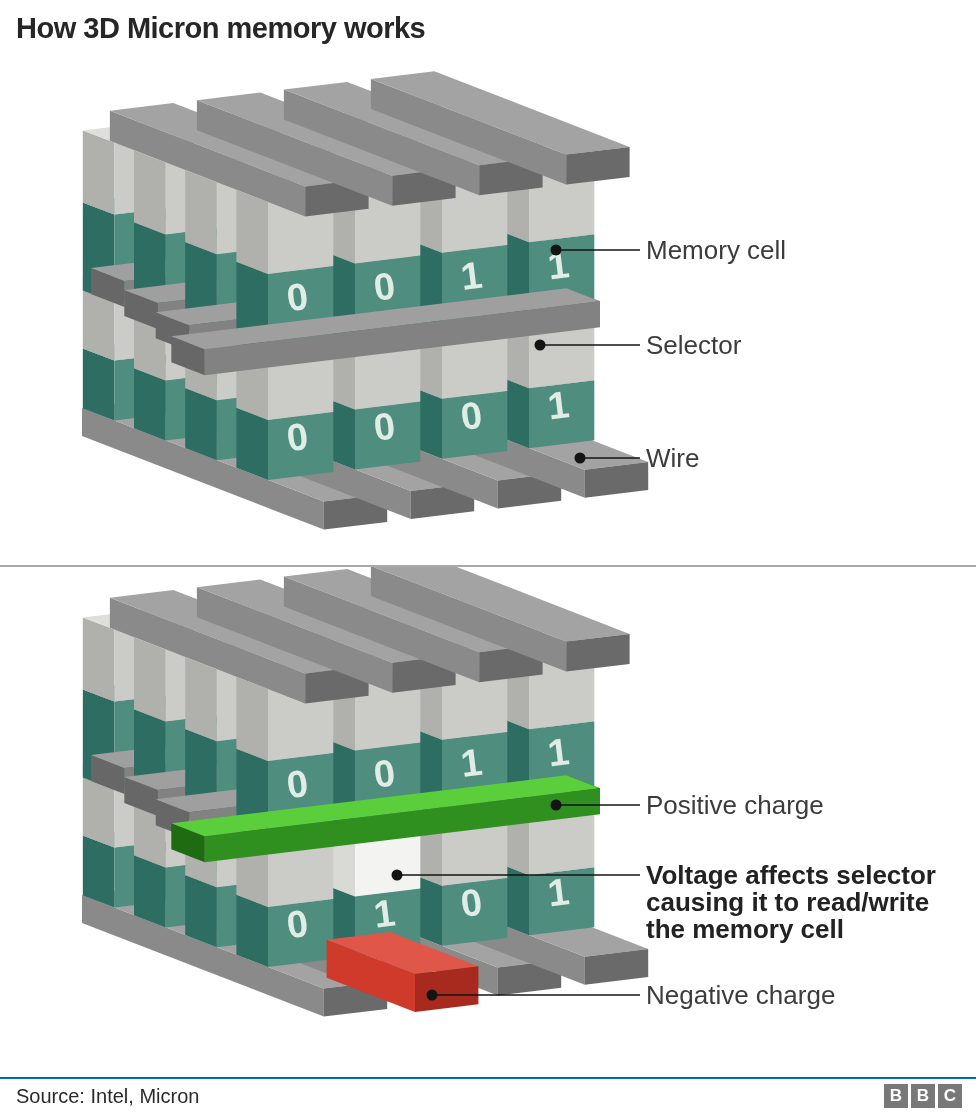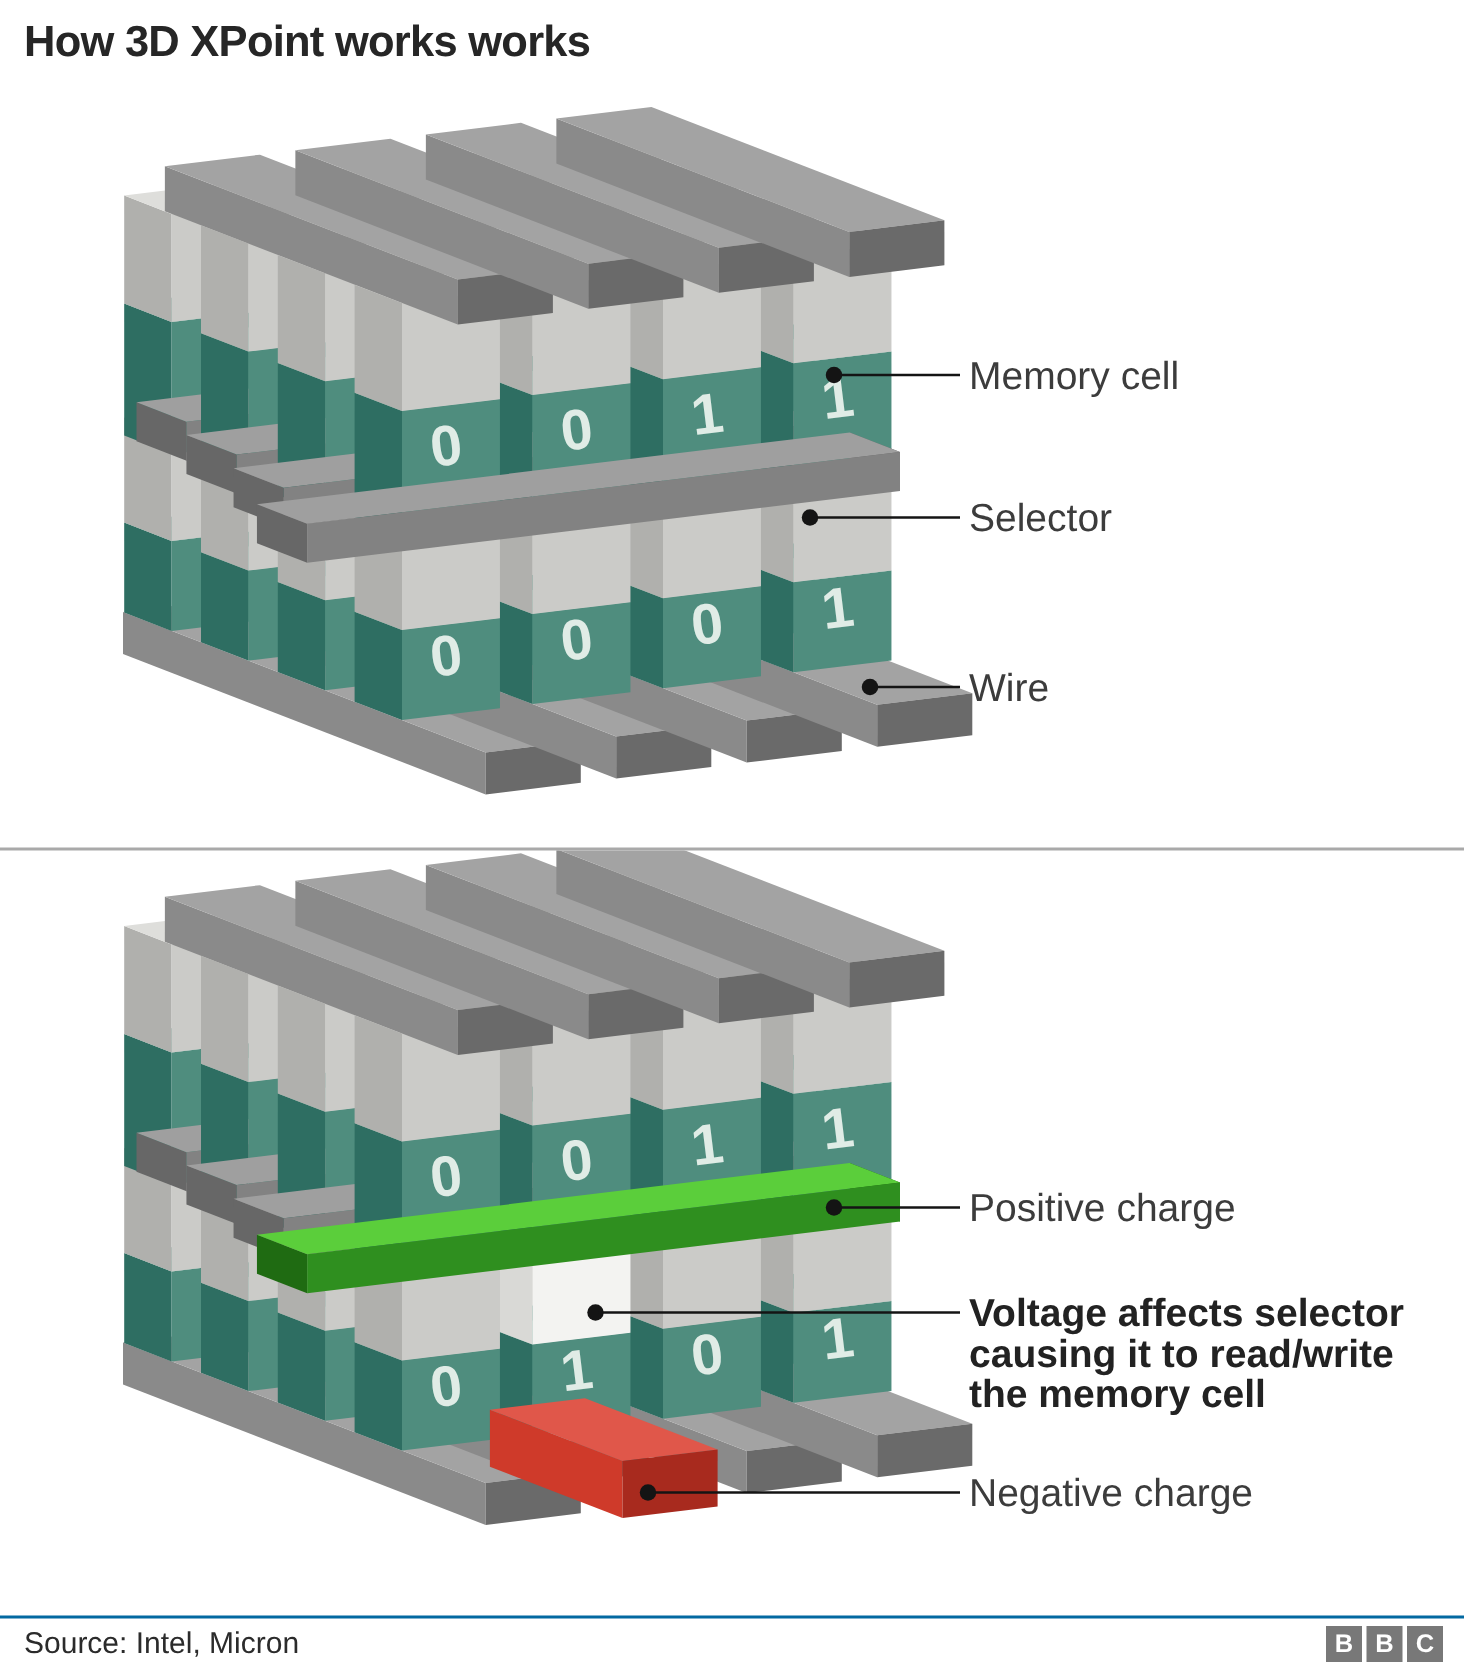--- a/index.html
+++ b/index.html
@@ -14,21 +14,21 @@
   .bbc .blk{width:24px;height:24px;background:#787878;color:#ffffff;font-weight:bold;font-size:17px;display:flex;align-items:center;justify-content:center;font-family:"Liberation Sans",sans-serif;}
   text.lbl{font-family:"Liberation Sans",sans-serif;font-size:26px;fill:#3c3c3c;}
   text.lbl-b{font-family:"Liberation Sans",sans-serif;font-size:26px;font-weight:bold;fill:#222222;}
   .leader{stroke:#141414;stroke-width:1.7;}
   .dot{fill:#141414;}
 </style>
 </head>
 <body>
 
 <div class="header">
-  <h1>How 3D XPoint works works</h1>
+  <h1>How 3D Micron memory works</h1>
 </div>
 
 <svg width="976" height="509" viewBox="0 0 976 509">
   <g id="scene0" transform="translate(0,-56)">
       <polygon points="323.8,529.6 323.8,501.6 82.0,408.0 82.0,436.0" fill="#8a8a8a"></polygon>
       <polygon points="323.8,501.6 387.2,493.9 145.4,400.3 82.0,408.0" fill="#a3a3a3"></polygon>
       <polygon points="323.8,529.6 387.2,521.9 387.2,493.9 323.8,501.6" fill="#6a6a6a"></polygon>
       <polygon points="410.8,519.0 410.8,491.0 169.0,397.4 169.0,425.4" fill="#8a8a8a"></polygon>
       <polygon points="410.8,491.0 474.2,483.3 232.4,389.7 169.0,397.4" fill="#a3a3a3"></polygon>
       <polygon points="410.8,519.0 474.2,511.3 474.2,483.3 410.8,491.0" fill="#6a6a6a"></polygon>

